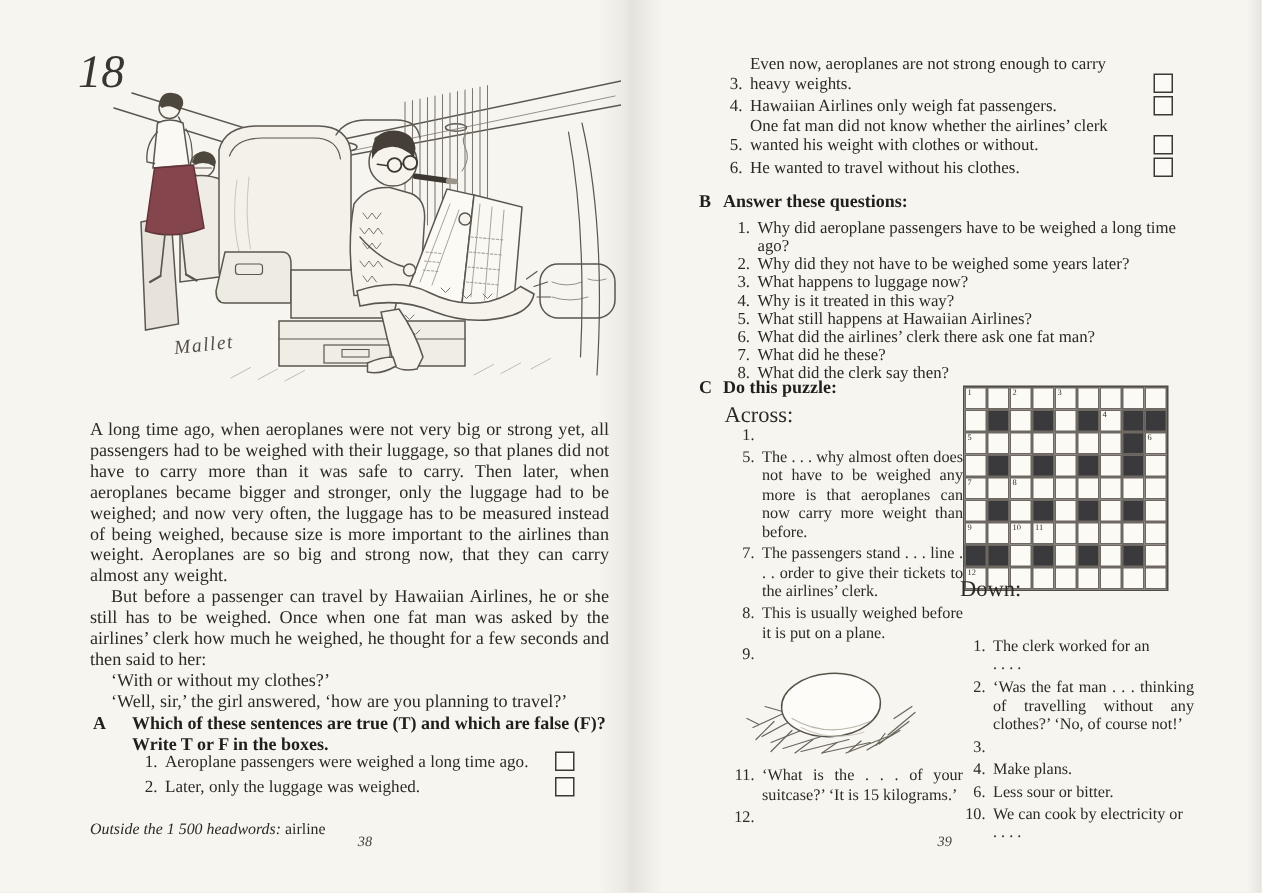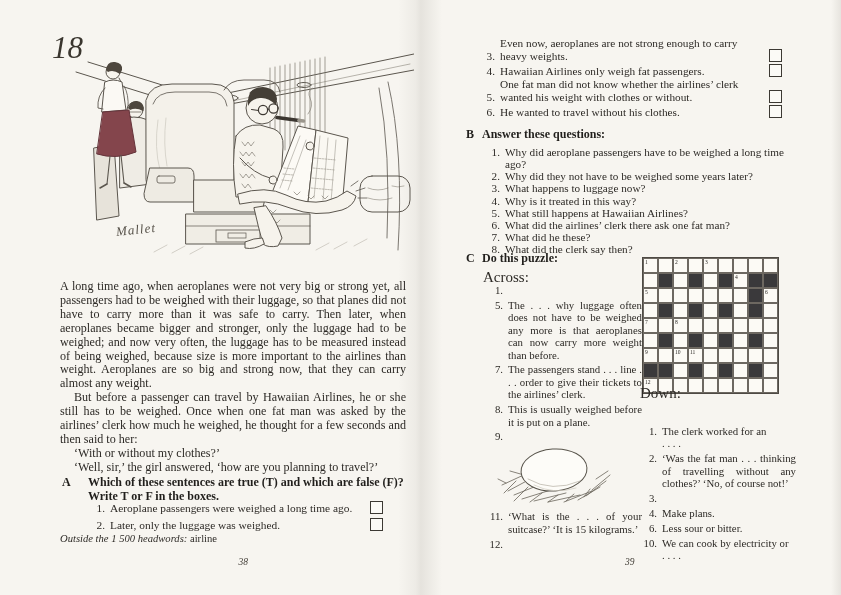--- a/index.html
+++ b/index.html
@@ -19,21 +19,21 @@
   .story p.ind{text-indent:14px;}
   .sec-head{display:flex;font-weight:bold;font-size:12px;line-height:14px;color:#211f1c;}
   .a-head{left:62px;top:475px;width:346px;}
   .sec-letter{width:26px;flex:none;}
   .pre{white-space:pre-line;}
   .tf-list{left:90px;top:501px;width:293px;}
   .tf-item{display:flex;align-items:flex-end;margin-bottom:2.5px;font-size:11.4px;line-height:13px;}
   .tf-num{width:15px;text-align:right;flex:none;margin-right:5px;}
   .tf-text{flex:1;}
   .tf-box{flex:none;width:11px;height:11px;border:1.2px solid #3c3933;background:#fbfaf6;margin-left:10px;margin-bottom:1px;}
-  .footnote{left:60px;top:533px;font-size:10.6px;font-family:Liberation Serif, serif;}
+  .footnote{left:60px;top:548px;font-size:10.6px;font-family:Liberation Serif, serif;}
   .footnote .it{font-style:italic;}
   .pagenum{font-size:9.5px;font-style:italic;color:#45413a;}
   .pn-left{left:218px;top:557px;width:30px;text-align:right;}
   .pn-right{left:625px;top:557px;width:30px;text-align:left;}
   
   .stmt-list{left:480px;top:37px;width:302px;}
   .stmt-list .tf-item{font-size:11.3px;line-height:13px;margin-bottom:0.5px;}
   .b-letter{left:466px;top:127px;}
   .b-head{left:482px;top:127px;}
   .q-list{left:484px;top:146px;width:300px;}
@@ -250,21 +250,21 @@
   <div class="abs sec-head c-head">Do this puzzle:</div>
 
   <div class="abs xlabel across-label">Across:</div>
 
   <div class="abs clue-col across-col">
     <div class="clue">
         <span class="clue-num">1.</span>
       </div>
     <div class="clue">
         <span class="clue-num">5.</span>
-        <span class="clue-text pre">The . . . why luggage often does not have to be weighed any more is that aeroplanes can now carry more weight than before.</span>
+        <span class="clue-text pre">The . . . why almost often does not have to be weighed any more is that aeroplanes can now carry more weight than before.</span>
       </div>
     <div class="clue">
         <span class="clue-num">7.</span>
         <span class="clue-text pre">The passengers stand . . . line . . . order to give their tickets to the airlines’ clerk.</span>
       </div>
     <div class="clue">
         <span class="clue-num">8.</span>
         <span class="clue-text pre">This is usually weighed before it is put on a plane.</span>
       </div>
     <div class="clue">

